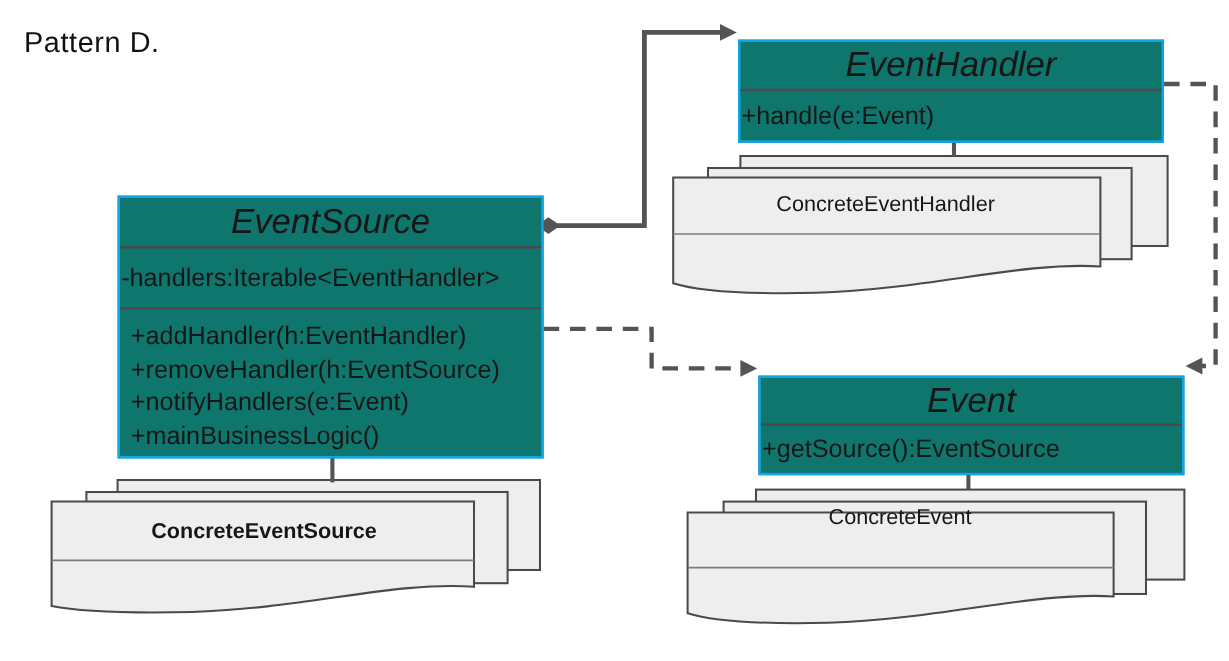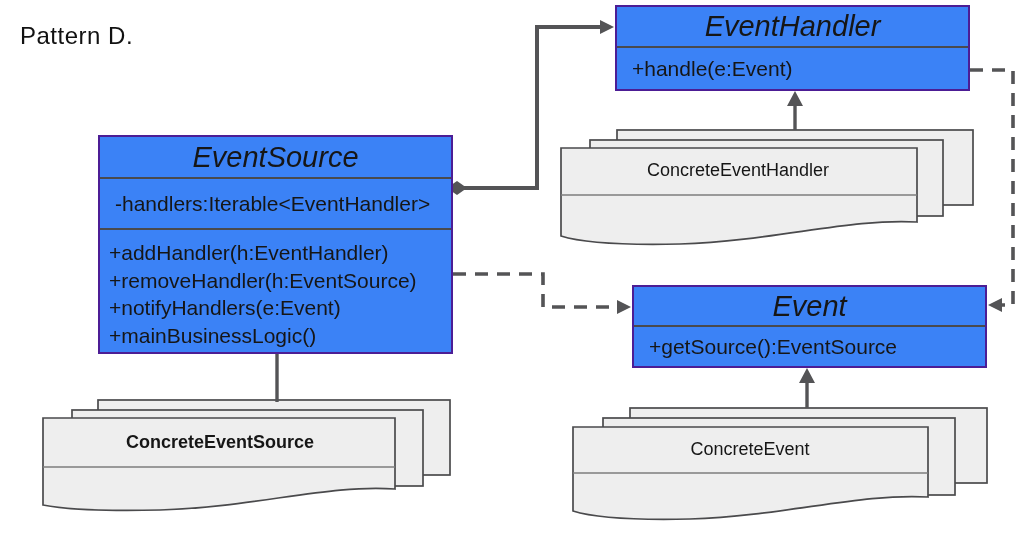--- a/index.html
+++ b/index.html
@@ -5,50 +5,50 @@
   html,body{margin:0;padding:0;background:#ffffff;}
   .canvas{
     position:relative;width:1024px;height:551px;background:#ffffff;overflow:hidden;
     font-family:"Liberation Sans","DejaVu Sans",sans-serif;color:#161616;
   }
   .pattern-title{
     position:absolute;left:20px;top:22px;font-size:24px;color:#111;letter-spacing:0.5px;
   }
   .layer{position:absolute;left:0;top:0;width:1024px;height:551px;}
   .class-box{
-    position:absolute;background:#3b82f6;border:2px solid #4c1d95;box-sizing:border-box;
+    position:absolute;background:#0f766e;border:2px solid #0ea5e9;box-sizing:border-box;margin-top:28px;
   }
   .cb-title{
     font-style:italic;font-size:29px;text-align:center;
     border-bottom:2px solid #4a4a4c;display:flex;align-items:center;justify-content:center;
     box-sizing:border-box;
   }
   .cb-row{
-    display:flex;align-items:center;padding-left:15px;font-size:21px;box-sizing:border-box;
+    display:flex;align-items:center;padding-left:1px;font-size:21px;box-sizing:border-box;
   }
   .cb-attrs{border-bottom:2px solid #4a4a4c;}
   .cb-methods{padding:9px 16px 0 9px;font-size:21px;line-height:27.5px;box-sizing:border-box;}
   
   .box-eventsource{left:98px;top:135px;width:355px;height:219px;}
   .box-eventsource .cb-title{height:42px;}
   .box-eventsource .cb-attrs{height:51px;}
   
   .box-eventhandler{left:615px;top:5px;width:355px;height:86px;}
   .box-eventhandler .cb-title{height:41px;}
   .box-eventhandler .cb-row{height:41px;}
   
   .box-event{left:632px;top:285px;width:355px;height:83px;}
   .box-event .cb-title{height:40px;}
   .box-event .cb-row{height:39px;}
   .stack-label{
     position:absolute;font-size:18px;color:#161616;text-align:center;
   }
   .lbl-ces{left:60px;top:432px;width:320px;font-weight:bold;}
   .lbl-ceh{left:578px;top:160px;width:320px;}
-  .lbl-cev{left:590px;top:439px;width:320px;}
+  .lbl-cev{left:590px;top:421px;width:320px;}
 </style>
 </head>
 <body>
 
 <div class="canvas">
 
   <svg class="layer" width="1024" height="551" viewBox="0 0 1024 551">
 
     <g>
       <rect x="98" y="400" width="352" height="75" fill="#eeeeee" stroke="#4a4a4c" stroke-width="1.7"></rect>

